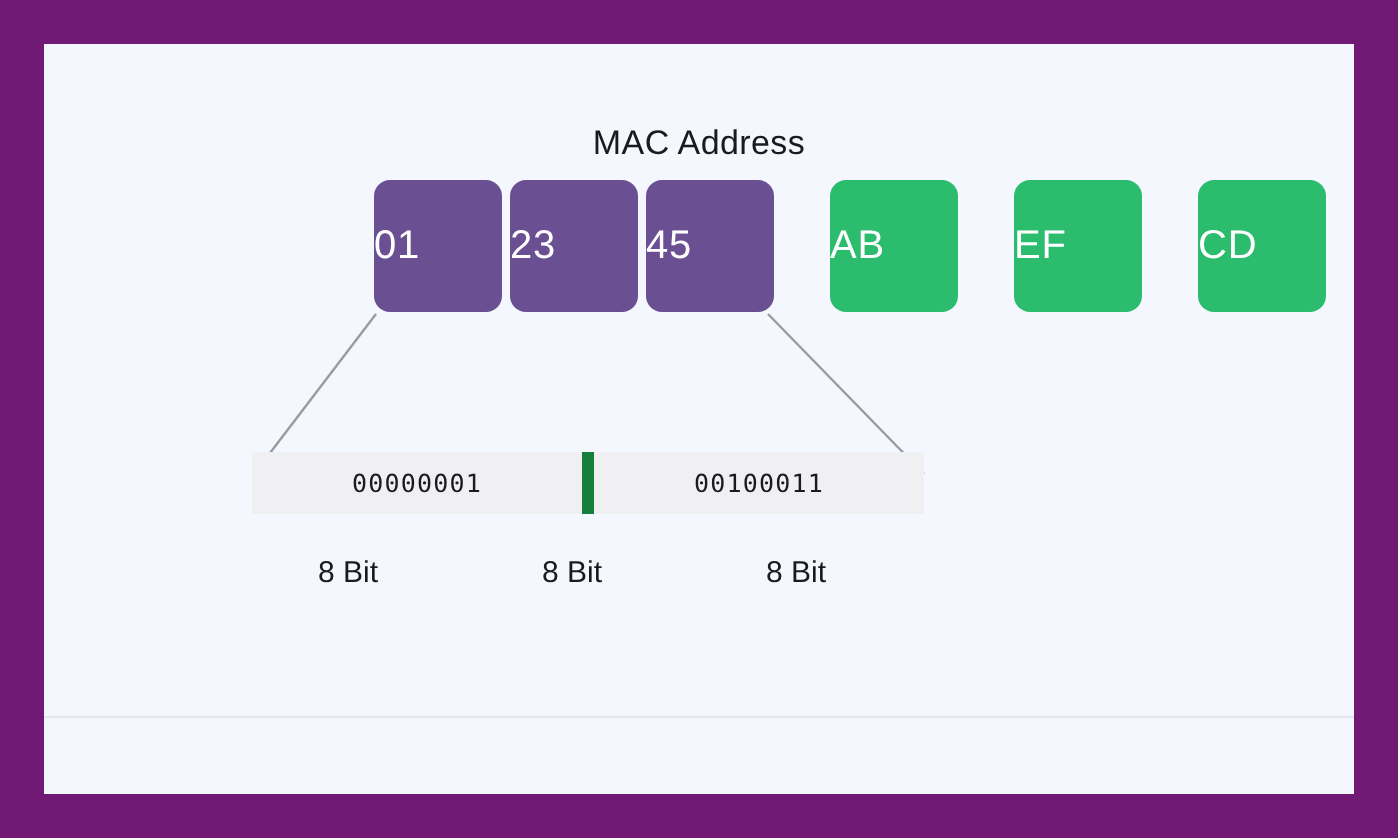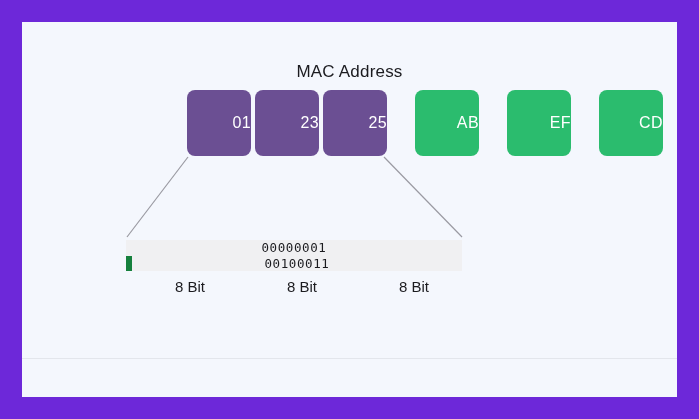--- a/index.html
+++ b/index.html
@@ -11,21 +11,21 @@
     width: 699px;
     height: 419px;
     overflow: hidden;
     font-family: "Liberation Sans", sans-serif;
   }
   .screen {
     position: absolute;
     left: 0; top: 0;
     width: 699px;
     height: 419px;
-    background: #6d28d9;
+    background: #701a75;
   }
   .canvas {
     position: absolute;
     left: 22px;
     top: 22px;
     width: 655px;
     height: 375px;
     background: #f4f7fd;
     overflow: hidden;
   }
@@ -45,23 +45,23 @@
     top: 68px;
     display: flex;
     gap: 4px;
   }
   .octet {
     width: 64px;
     height: 66px;
     border-radius: 8px;
     display: flex;
     align-items: center;
-    justify-content: flex-end;
+    justify-content: flex-start;
     color: #ffffff;
-    font-size: 16px;
+    font-size: 20px;
     letter-spacing: 0.4px;
     box-sizing: border-box;
   }
   .octet.oui-part { background: #6b4f93; }
   .octet.nic-part { background: #2bbc6e; margin-left: 24px; }
 
   .connector-svg {
     position: absolute;
     left: 0;
     top: 0;
@@ -75,44 +75,43 @@
     top: 158px;
     width: 200px;
     text-align: center;
     font-size: 16px;
     color: #1b1b1f;
     letter-spacing: 0.3px;
   }
   .bit-table {
     position: absolute;
     left: 104px;
-    top: 218px;
+    top: 204px;
     width: 336px;
     height: 31px;
     background: #f0f0f2;
     display: flex;
     box-sizing: border-box;
-    flex-direction: column;
   }
   .bit-cell {
     flex: 1 1 0;
     display: flex;
     align-items: center;
     justify-content: center;
     font-family: "DejaVu Sans Mono", monospace;
     font-size: 12.5px;
     color: #1b1b1f;
     letter-spacing: 0.6px;
     box-sizing: border-box;
   }
   .bit-cell + .bit-cell { border-left: 6px solid #15803d; }
 
   .bit-legend {
     position: absolute;
-    left: 112px;
+    left: 96px;
     top: 256px;
     width: 336px;
     display: flex;
   }
   .bit-legend-item {
     flex: 1 1 0;
     text-align: center;
     font-size: 15px;
     color: #1b1b1f;
   }
@@ -134,21 +133,21 @@
     <div class="diagram-title">MAC Address</div>
 
     <div class="octet-row">
       <div class="octet oui-part">
         <span>01</span>
       </div>
       <div class="octet oui-part">
         <span>23</span>
       </div>
       <div class="octet oui-part">
-        <span>25</span>
+        <span>45</span>
       </div>
       <div class="octet nic-part">
         <span>AB</span>
       </div>
       <div class="octet nic-part">
         <span>EF</span>
       </div>
       <div class="octet nic-part">
         <span>CD</span>
       </div>

